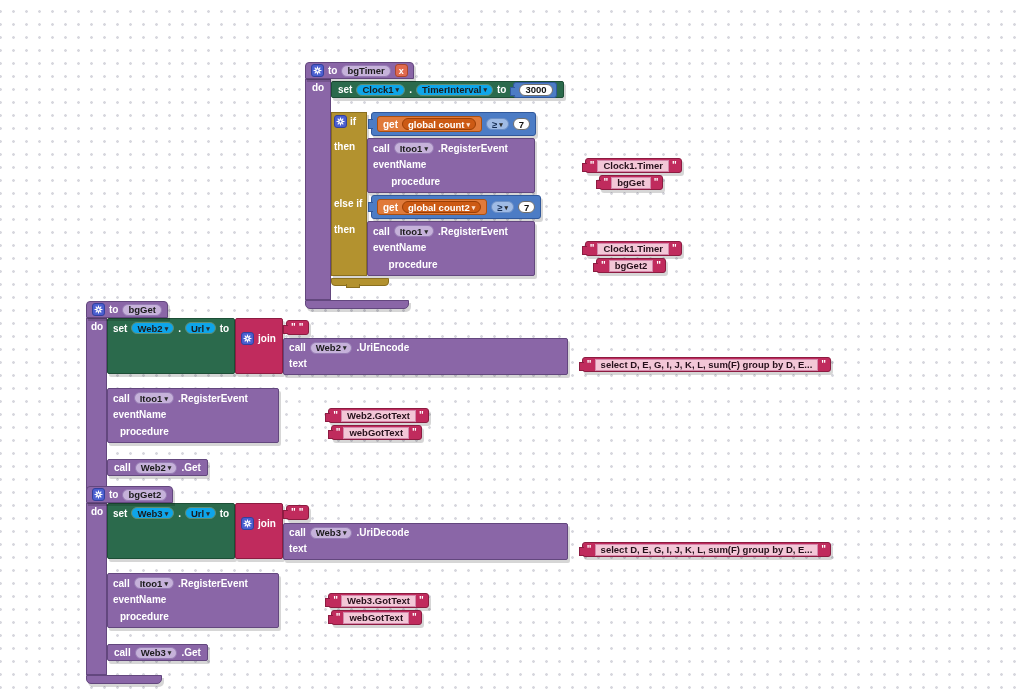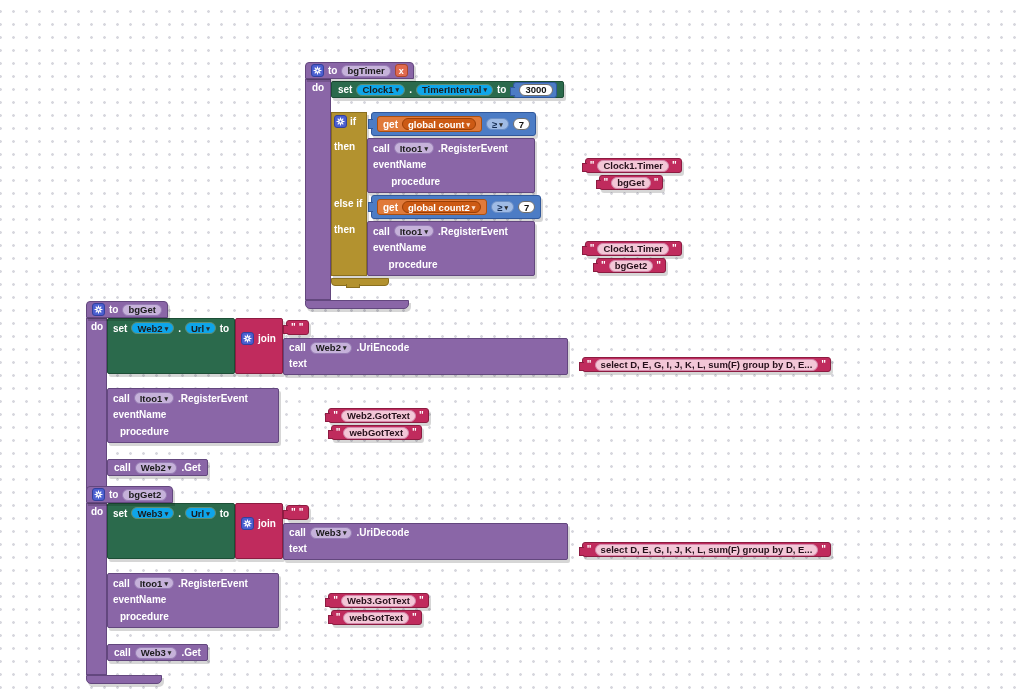--- a/index.html
+++ b/index.html
@@ -25,21 +25,21 @@
   .pill { border-radius:7px; padding:0 5px; height:12px; display:inline-flex; align-items:center; gap:2px;
           font-size:9.5px; font-weight:bold; color:#1b1b1b; }
   .pf-purple { background:#c6b2da; border:1px solid #967cb4; }
   .pf-green  { background:#0ea5e9; border:1px solid #5f8d73; }
   .pf-blue   { background:#9fbbe5; border:1px solid #6c8fc6; color:#122a50; }
   .pf-orange { background:#cc5a14; border:1px solid #9c3f05; color:#fff; }
   .dd { font-size:7px; line-height:1; color:#2a2a2a; }
   .pf-orange .dd { color:#ffe2cf; }
   .field { background:#fff; border:1px solid #6f6f6f; border-radius:7px; padding:4px 5px; height:12px;
            display:inline-flex; align-items:center; font-size:9.5px; font-weight:bold; color:#111; }
-  .pink-f { background:#f3c7d7; border:1px solid #d489ab; border-radius:6px; padding:0 5px; height:12px;
+  .pink-f { background:#f3c7d7; border:1px solid #d489ab; border-radius:0; padding:0 5px; height:12px;
             display:inline-flex; align-items:center; font-size:9.5px; font-weight:bold; color:#26101b; }
 
   .proc-header { display:inline-flex; align-items:center; gap:4px; height:17px; padding:0 5px;
                  border-radius:4px 4px 0 0; position:relative; z-index:3; }
   .proc-body { display:flex; align-items:stretch; }
   .do-col { width:26px; padding:2px 0 0 6px; }
   .do-col.narrow { width:21px; padding-left:4px; }
   .proc-bar { height:9px; border-radius:0 0 5px 5px; }
 
   .gear-btn { width:13px; height:13px; background:#4a5ed0; border:1px solid #32419c; border-radius:3px;

